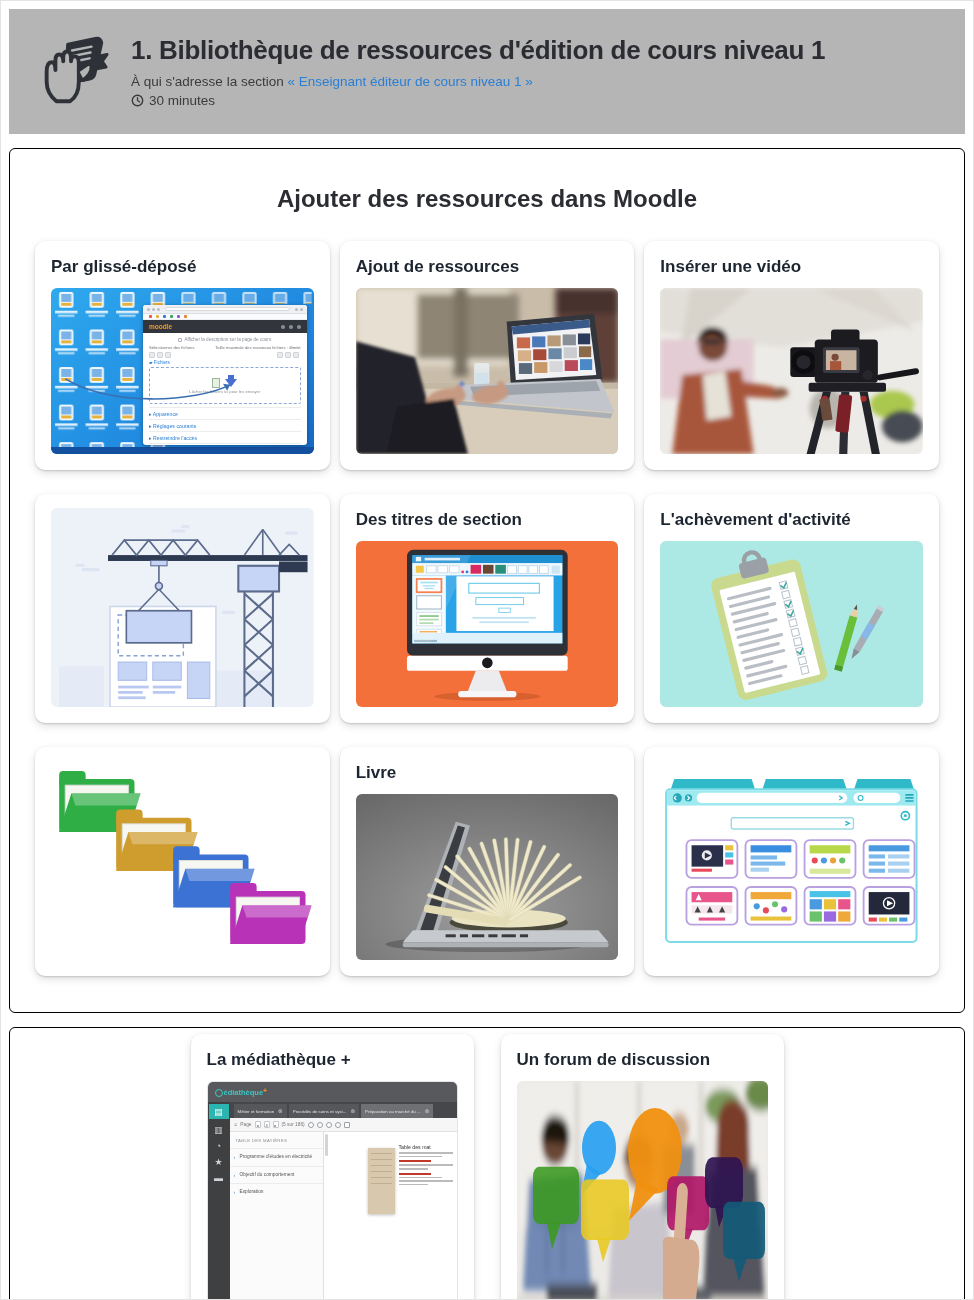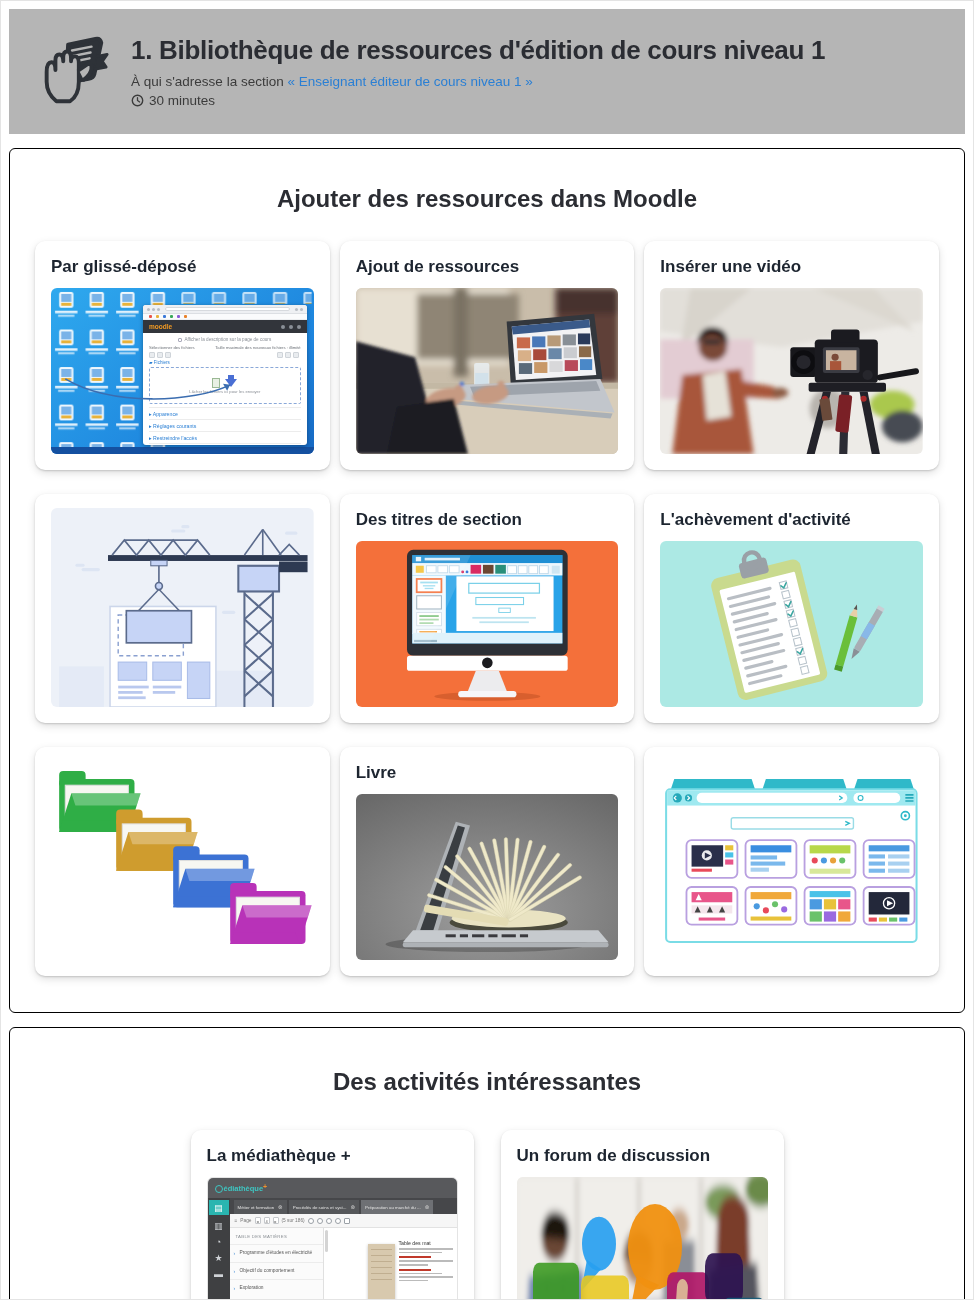--- a/index.html
+++ b/index.html
@@ -689,21 +689,20 @@
                 <rect x="225" y="142" width="8" height="4" fill="#6ac26a"></rect>
                 <rect x="235" y="142" width="8" height="4" fill="#4a9ae0"></rect>
             </g>
           </svg>
         </div>
       </div>
     </div>
   </div>
 
   <div class="panel" style="min-height:420px">
-    <div class="panel-title" style="padding-top:40px">Des activités intéressantes</div>
     <div class="row2">
 
       <div class="card card-b">
         <div class="card-title">La médiathèque +</div>
         <div class="fig md">
           <div class="md-header">
             <span class="md-logo"><span class="m"></span><span>édiathèque</span><span class="md-plus">+</span></span>
           </div>
           <div class="md-tabs">
             <div class="md-tab">

